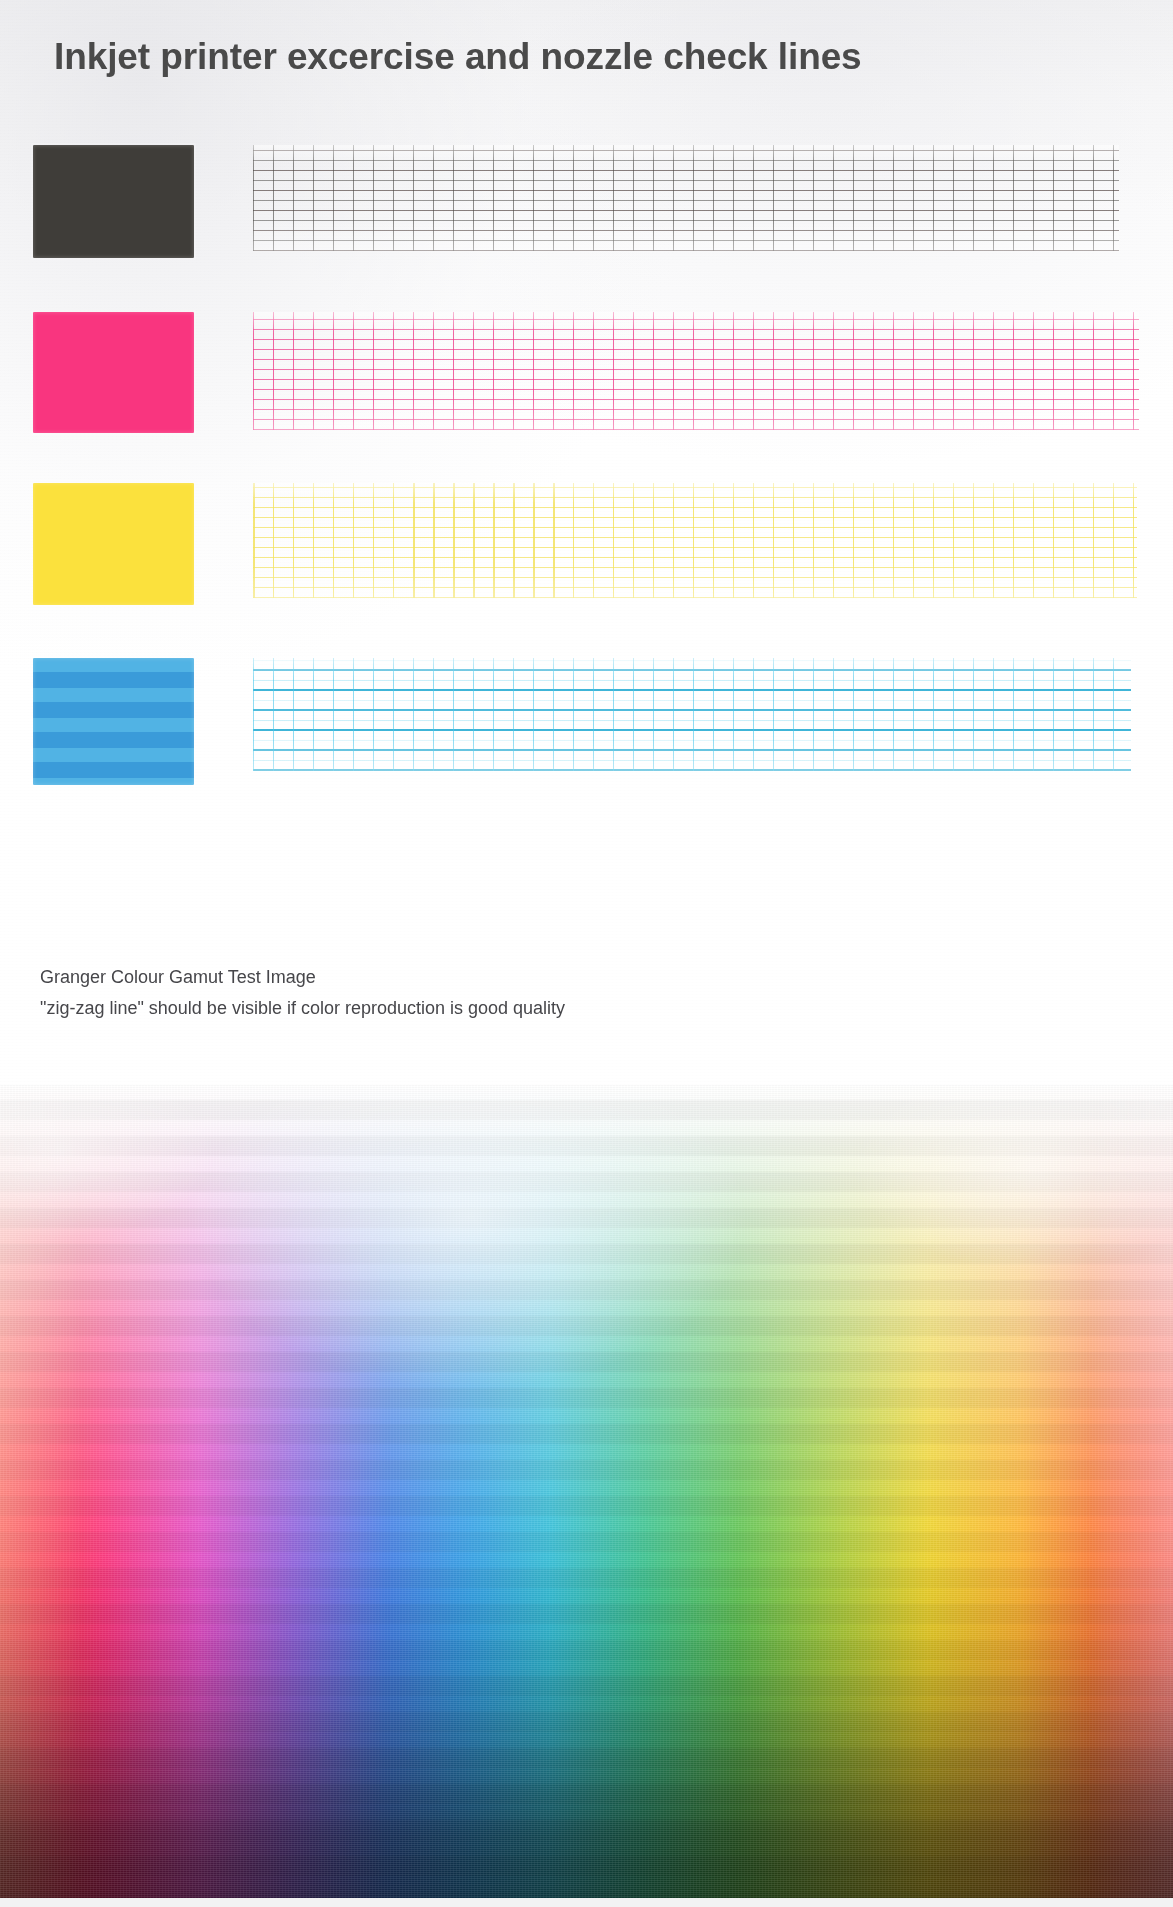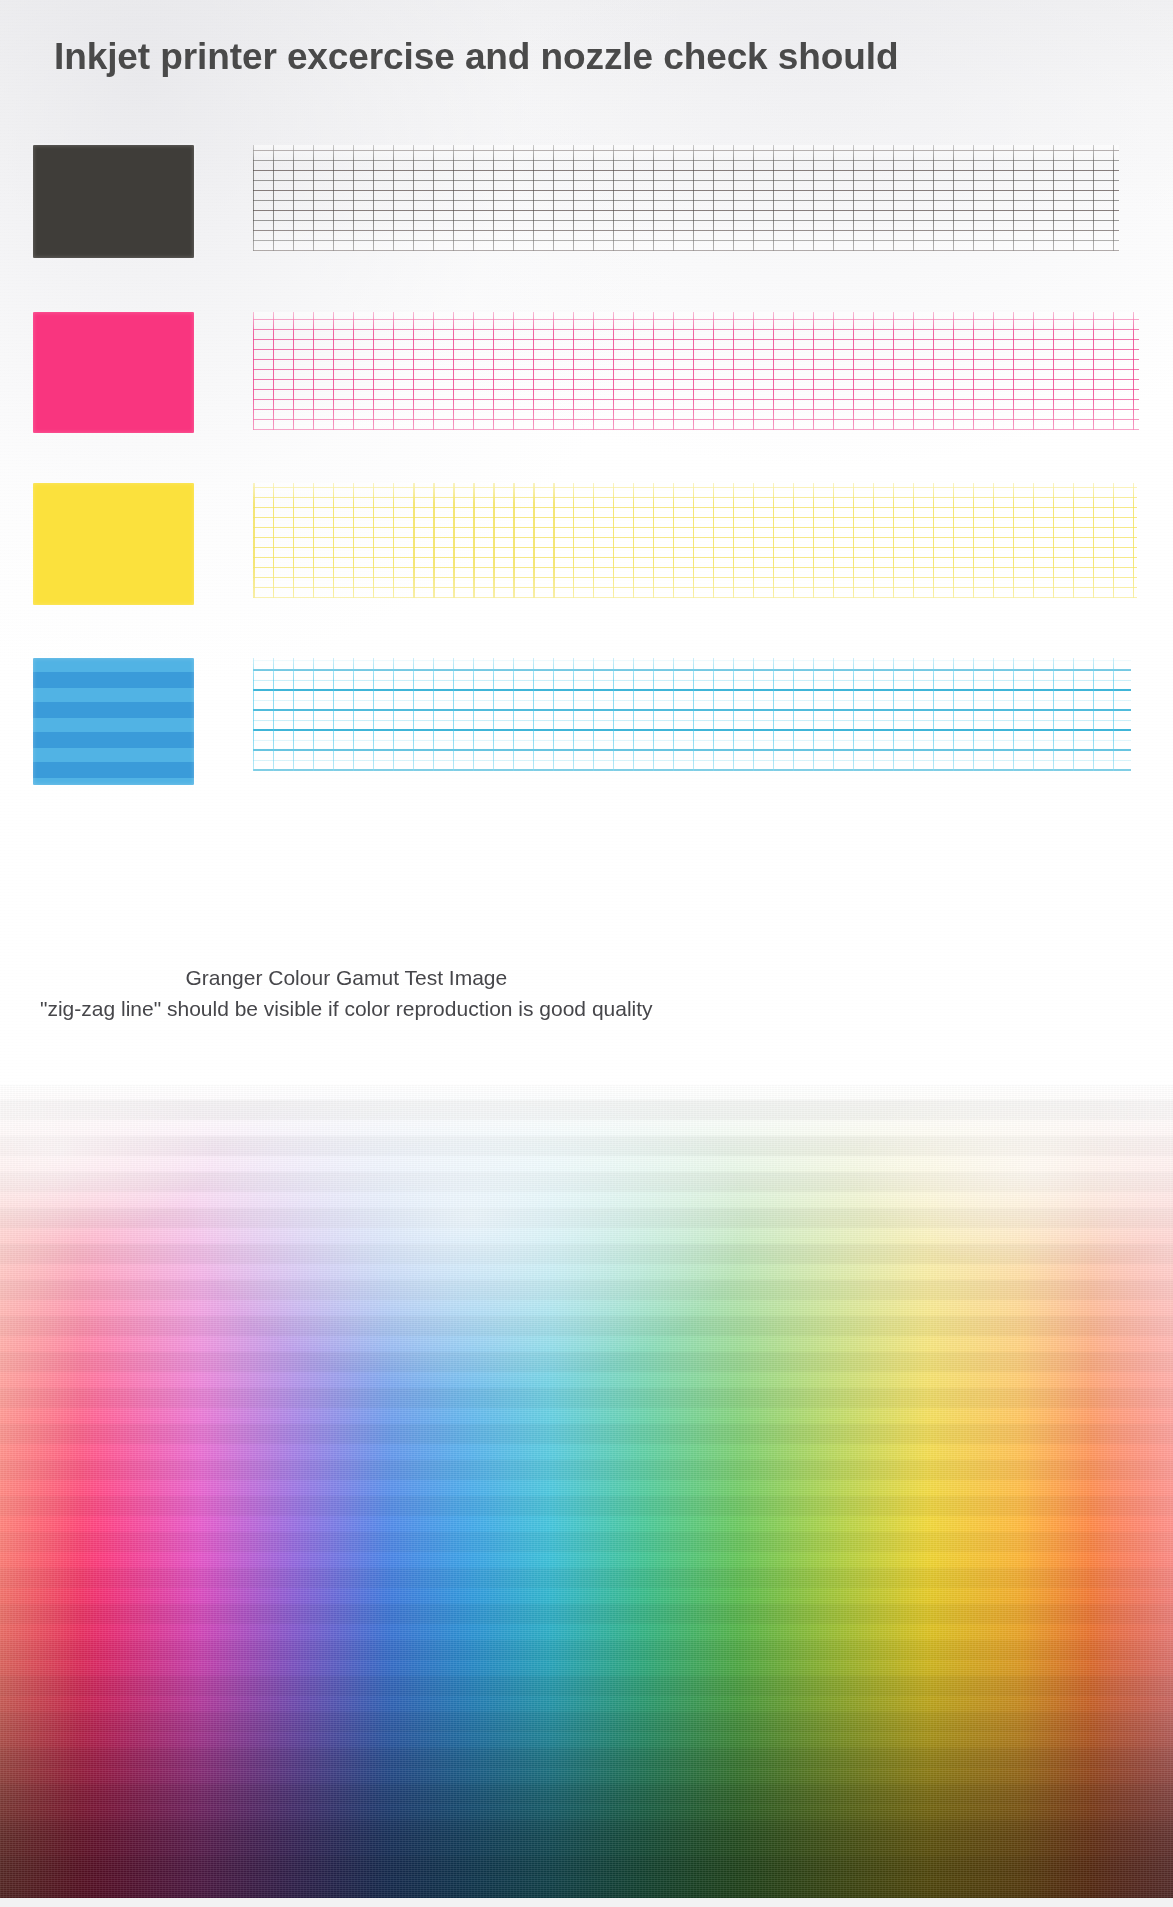--- a/index.html
+++ b/index.html
@@ -83,24 +83,23 @@
         rgba(255,255,255,0.00) 70%,
         rgba(255,255,255,0.35) 100%);
   }
 
   
   #caption {
     position: absolute;
     left: 40px;
     top: 962px;
     color: #46464a;
-    font-size: 21px;
+    font-size: 18px;
     line-height: 31px;
     white-space: nowrap;
-    text-align: center;
   }
 
   
   #granger {
     position: absolute;
     left: 0;
     top: 1085px;
     width: 1173px;
     height: 822px;
     overflow: hidden;
@@ -186,21 +185,21 @@
     height: 9px;
     background: #f2f2f3;
   }
 </style>
 </head>
 <body>
 
 <div id="sheet"></div>
 <div id="grain"></div>
 
-<h1 id="title">Inkjet printer excercise and nozzle check should</h1>
+<h1 id="title">Inkjet printer excercise and nozzle check lines</h1>
 
 <div class="row" style="top:145px; height:113px;">
   <div class="swatch" style="height:113px; background:#3f3d39;"></div>
   <div class="grid" style="left:253px; width:866px; height:106px;
               background-image:
                 repeating-linear-gradient(90deg, rgba(74,72,69,0.62) 0px, rgba(74,72,69,0.62) 1.1px, rgba(0,0,0,0) 1.1px, rgba(0,0,0,0) 20px),
                 repeating-linear-gradient(0deg, rgba(74,72,69,0.55) 0px, rgba(74,72,69,0.55) 1.1px, rgba(0,0,0,0) 1.1px, rgba(0,0,0,0) 10px),
                 repeating-linear-gradient(0deg, rgba(120,60,60,0.30) 0px, rgba(120,60,60,0.30) 1px, rgba(0,0,0,0) 1px, rgba(0,0,0,0) 20px);"></div>
 </div>
 

